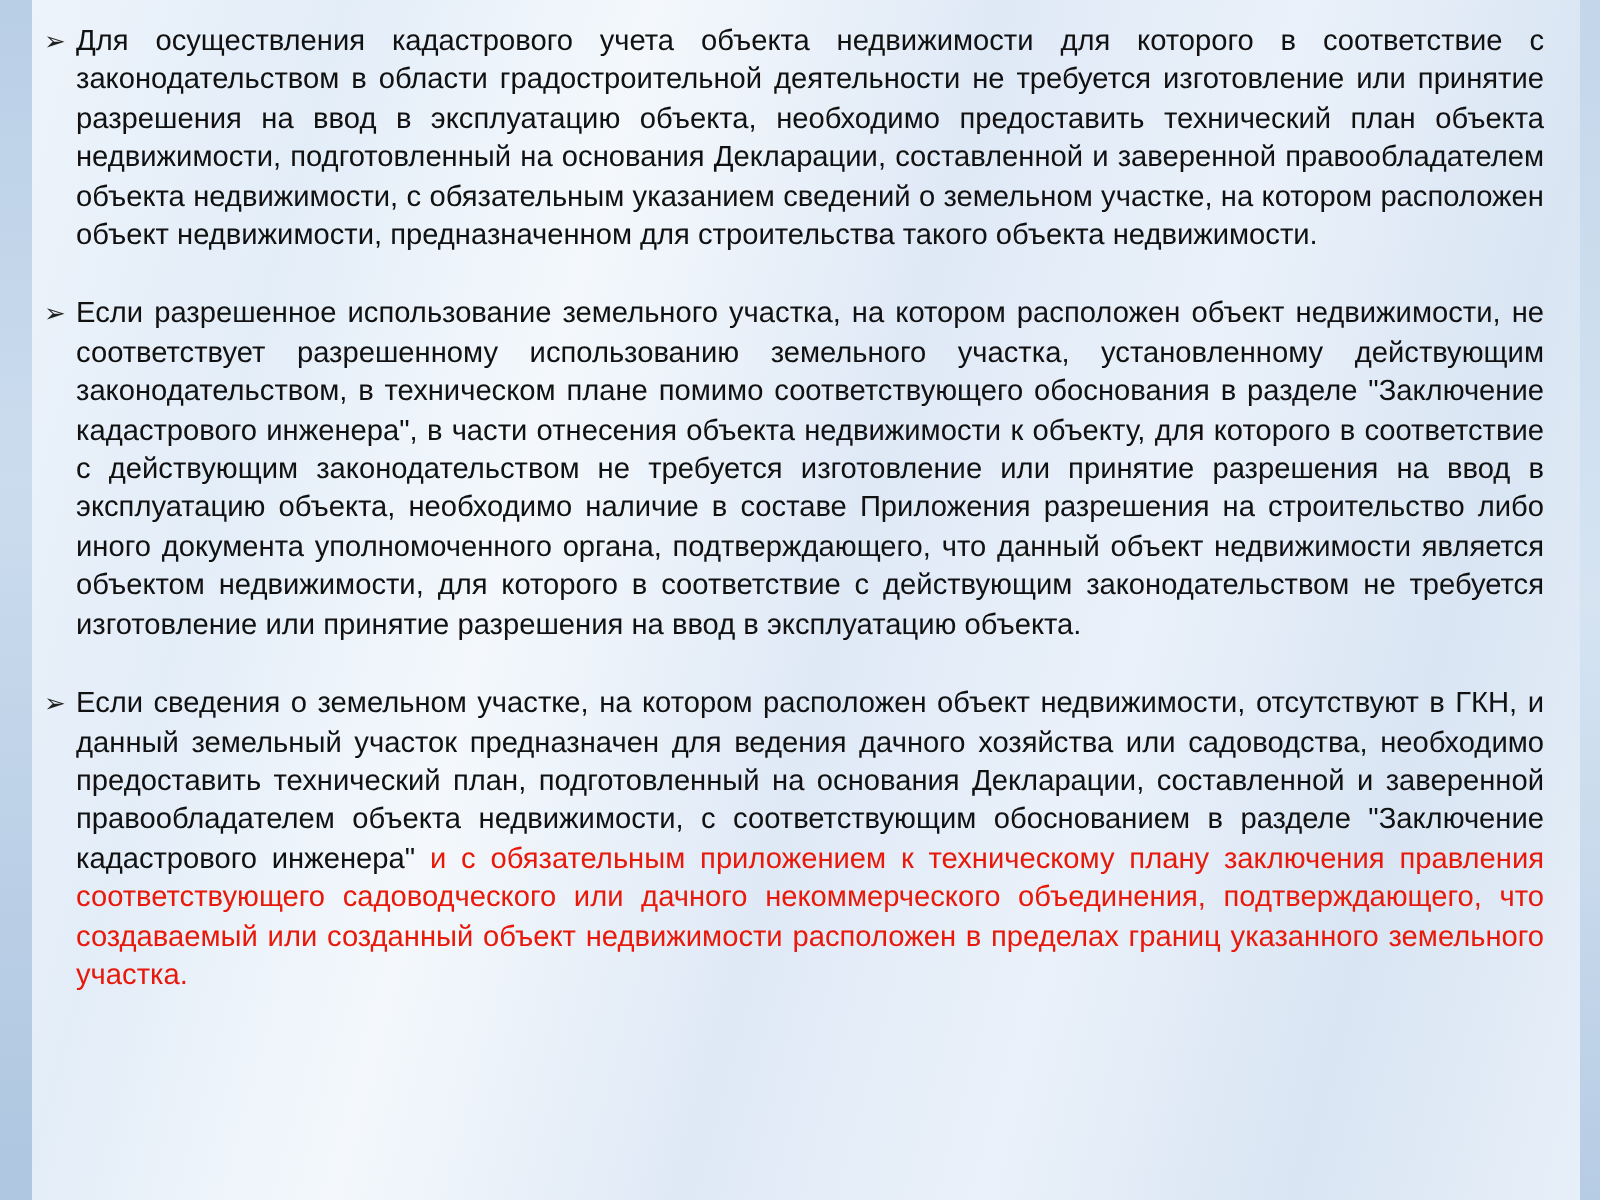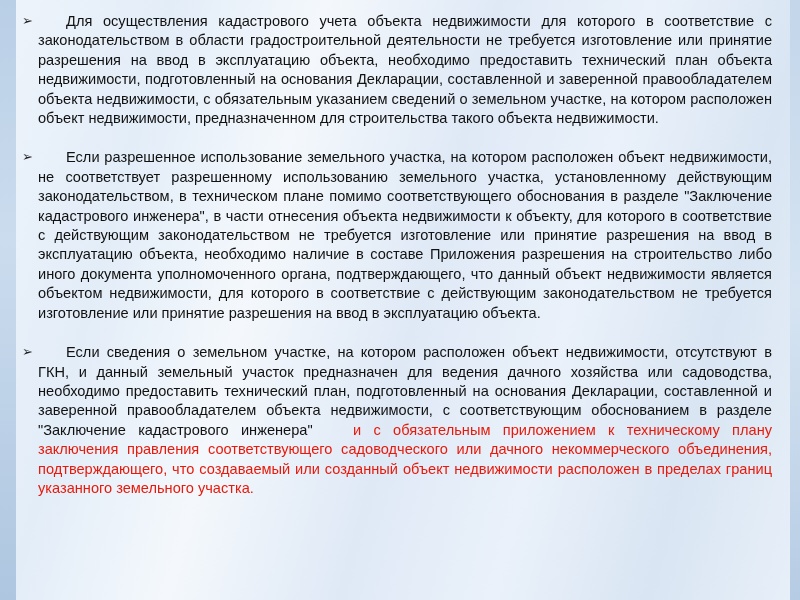--- a/index.html
+++ b/index.html
@@ -70,21 +70,20 @@
     color: #1f1f1f;
   }
   .p1 { margin-bottom: 20px; }
   .p2 { margin-bottom: 20px; }
   .p3 { margin-bottom: 0; }
   .hl-red {
     color: #e8190a;
   }
   .txt {
     display: inline;
-    margin-left: 28px;
   }
 </style>
 </head>
 <body>
 
 <div class="slide">
   <div class="content">
 
     <div class="para p1">
       <span class="bullet">➢</span><span class="txt">Для осуществления кадастрового учета объекта недвижимости для которого в соответствие с законодательством в области градостроительной деятельности не требуется изготовление или принятие разрешения на ввод в эксплуатацию объекта, необходимо предоставить технический план объекта недвижимости, подготовленный на основания Декларации, составленной и заверенной правообладателем объекта недвижимости, с обязательным указанием сведений о земельном участке, на котором расположен объект недвижимости, предназначенном для строительства такого объекта недвижимости.</span>

